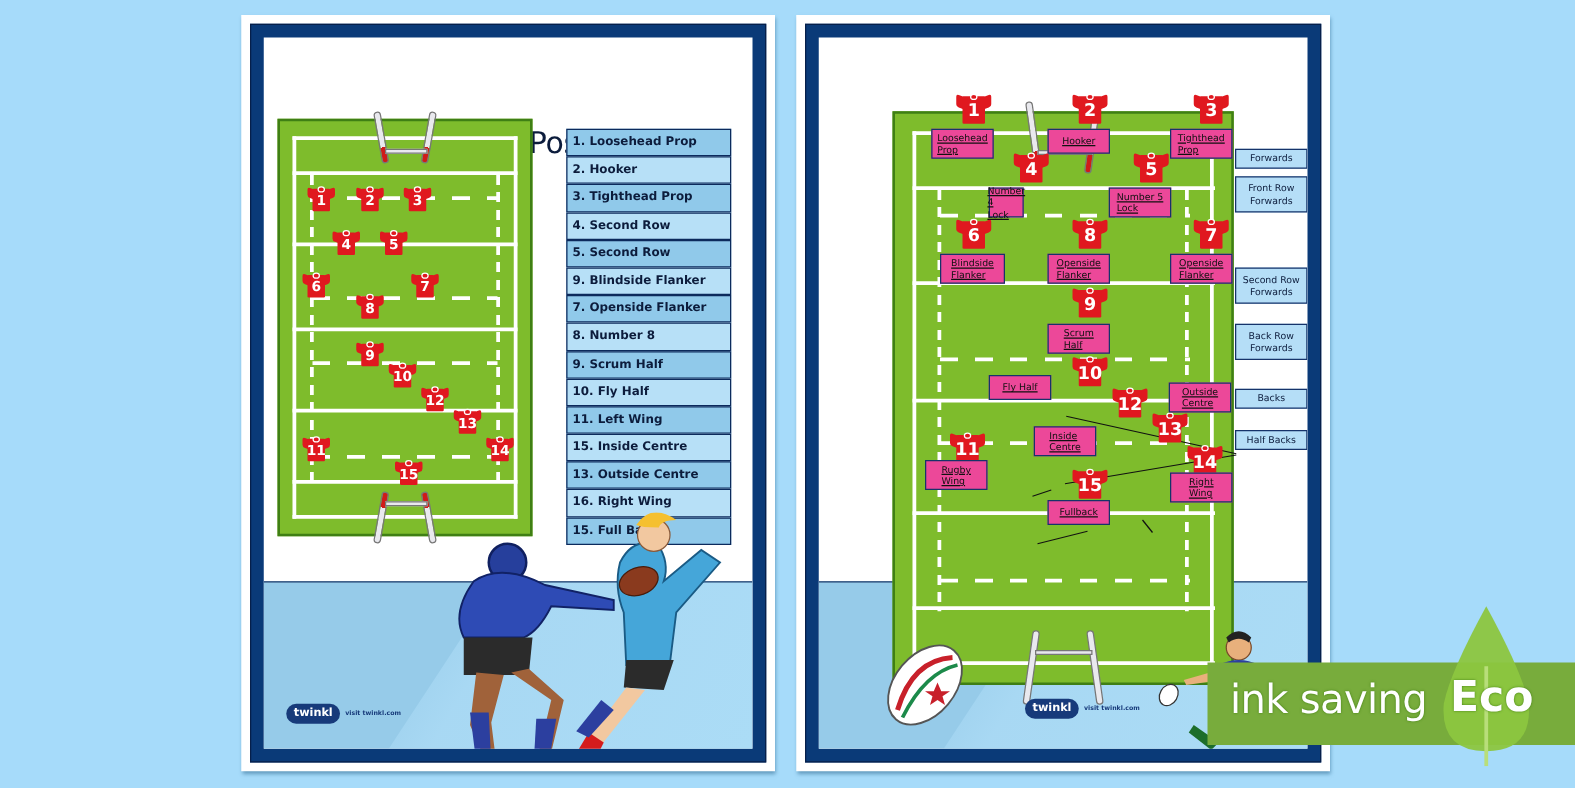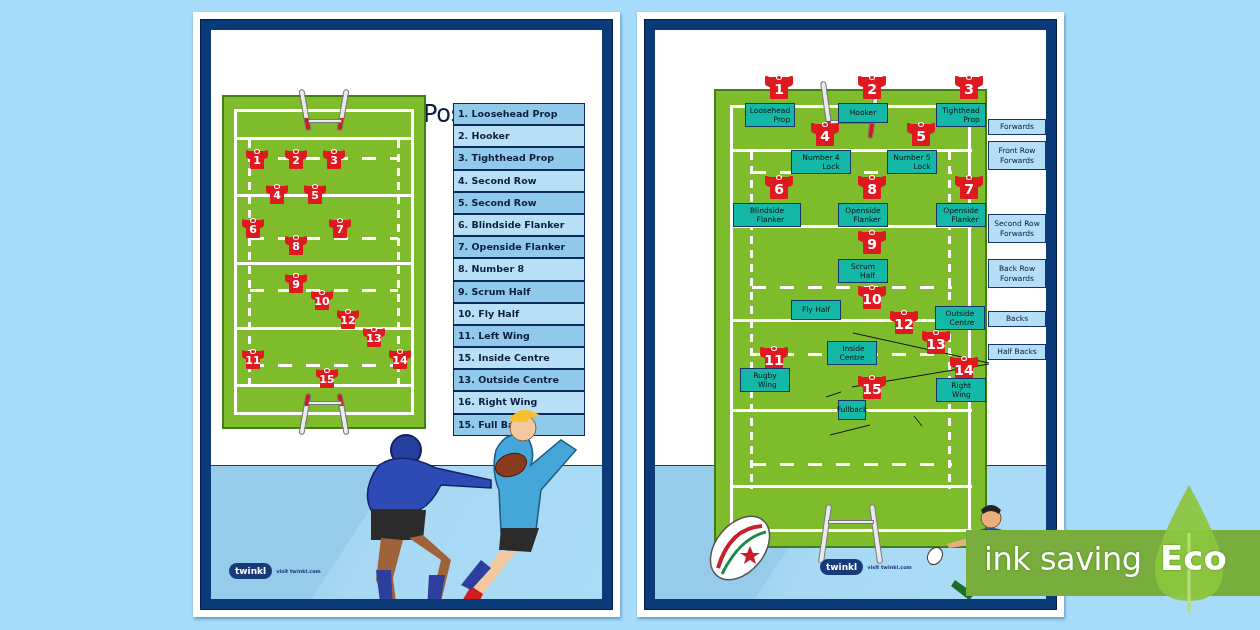--- a/index.html
+++ b/index.html
@@ -39,21 +39,21 @@
   .big .shirt .collar { left: 11px; }
   .big .shirt .num { top: 6px; font-size: 14px; }
 
   
   .poslist { position: absolute; left: 242px; top: 73px; width: 132px; }
   .pos-row { height: 22.2px; border: 1.5px solid #0c2a5c; margin-bottom: 0; font: bold 9.5px "DejaVu Sans", sans-serif; color: #0c1c3c; padding: 4px 12px 0 4px; }
   .pos-row:nth-child(odd) { background: #90c9ea; }
   .pos-row:nth-child(even) { background: #b7e0f7; }
 
   
-  .lbl { position: absolute; background: #14b8a6; border: 1.5px solid #16336a; text-align: right; font: 7.5px/1.25 "DejaVu Sans", sans-serif; color: #111; display: flex; align-items: center; justify-content: center; }
+  .lbl { position: absolute; background: #ec4899; border: 1.5px solid #16336a; text-align: left; font: 7.5px/1.25 "DejaVu Sans", sans-serif; color: #111; display: flex; align-items: center; justify-content: center; text-decoration: underline; }
   .grp { position: absolute; left: 333px; width: 58px; background: #b5def7; border: 1.5px solid #16336a; text-align: center; font: 7.5px/1.3 "DejaVu Sans", sans-serif; color: #0c1c3c; display: flex; align-items: center; justify-content: center; }
 
   .twinkl { position: absolute; display: flex; align-items: center; gap: 4px; }
   .twinkl .logo { background: #173a7a; color: #fff; font: bold 9px "DejaVu Sans", sans-serif; border-radius: 10px; padding: 3px 6px; }
   .twinkl .url { font: bold 5px "DejaVu Sans", sans-serif; color: #173a7a; }
 
   
   .eco { position: absolute; left: 966px; top: 530px; width: 294px; height: 66px; background: #78ac3c; }
   .eco-text { position: absolute; left: 18px; top: 10px; color: #fff; font: 32px "DejaVu Sans", sans-serif; letter-spacing: -0.5px; text-shadow: 0 0 2px #3d7a10; }
   .leaf { position: absolute; left: 1148px; top: 483px; width: 82px; height: 130px; }
@@ -203,21 +203,21 @@
             <div class="num">15</div>
           </div>
         </div>
 
       <div class="poslist">
         <div class="pos-row">1. Loosehead Prop</div>
         <div class="pos-row">2. Hooker</div>
         <div class="pos-row">3. Tighthead Prop</div>
         <div class="pos-row">4. Second Row</div>
         <div class="pos-row">5. Second Row</div>
-        <div class="pos-row">6. Blindside Flanker</div>
+        <div class="pos-row">9. Blindside Flanker</div>
         <div class="pos-row">7. Openside Flanker</div>
         <div class="pos-row">8. Number 8</div>
         <div class="pos-row">9. Scrum Half</div>
         <div class="pos-row">10. Fly Half</div>
         <div class="pos-row">11. Left Wing</div>
         <div class="pos-row">15. Inside Centre</div>
         <div class="pos-row">13. Outside Centre</div>
         <div class="pos-row">16. Right Wing</div>
         <div class="pos-row">15. Full Back</div>
       </div>
@@ -315,39 +315,39 @@
           </div>
           <div class="lbl" style="left: 281px; top: 73px; width: 50px; height: 24px; white-space: pre-line;">Tighthead
 Prop</div>
           <div class="shirt" style="left: 156px; top: 92px;">
             <div class="sl l"></div>
             <div class="sl r"></div>
             <div class="body"></div>
             <div class="collar"></div>
             <div class="num">4</div>
           </div>
-          <div class="lbl" style="left: 136px; top: 120px; width: 60px; height: 24px; white-space: pre-line;">Number 4
+          <div class="lbl" style="left: 136px; top: 120px; width: 28px; height: 24px; white-space: pre-line;">Number 4
 Lock</div>
           <div class="shirt" style="left: 252px; top: 92px;">
             <div class="sl l"></div>
             <div class="sl r"></div>
             <div class="body"></div>
             <div class="collar"></div>
             <div class="num">5</div>
           </div>
           <div class="lbl" style="left: 232px; top: 120px; width: 50px; height: 24px; white-space: pre-line;">Number 5
 Lock</div>
           <div class="shirt" style="left: 110px; top: 145px;">
             <div class="sl l"></div>
             <div class="sl r"></div>
             <div class="body"></div>
             <div class="collar"></div>
             <div class="num">6</div>
           </div>
-          <div class="lbl" style="left: 78px; top: 173px; width: 68px; height: 24px; white-space: pre-line;">Blindside
+          <div class="lbl" style="left: 97px; top: 173px; width: 52px; height: 24px; white-space: pre-line;">Blindside
 Flanker</div>
           <div class="shirt" style="left: 203px; top: 145px;">
             <div class="sl l"></div>
             <div class="sl r"></div>
             <div class="body"></div>
             <div class="collar"></div>
             <div class="num">8</div>
           </div>
           <div class="lbl" style="left: 183px; top: 173px; width: 50px; height: 24px; white-space: pre-line;">Openside
 Flanker</div>
@@ -413,21 +413,21 @@
           </div>
           <div class="lbl" style="left: 281px; top: 348px; width: 50px; height: 24px; white-space: pre-line;">Right
 Wing</div>
           <div class="shirt" style="left: 203px; top: 345px;">
             <div class="sl l"></div>
             <div class="sl r"></div>
             <div class="body"></div>
             <div class="collar"></div>
             <div class="num">15</div>
           </div>
-          <div class="lbl" style="left: 183px; top: 370px; width: 28px; height: 20px; white-space: pre-line;">Fullback</div>
+          <div class="lbl" style="left: 183px; top: 370px; width: 50px; height: 20px; white-space: pre-line;">Fullback</div>
         </div>
 
       <div id="groups">
           <div class="grp" style="top: 89px; height: 16px; white-space: pre-line;">Forwards</div>
           <div class="grp" style="top: 111px; height: 29px; white-space: pre-line;">Front Row
 Forwards</div>
           <div class="grp" style="top: 184px; height: 29px; white-space: pre-line;">Second Row
 Forwards</div>
           <div class="grp" style="top: 229px; height: 29px; white-space: pre-line;">Back Row
 Forwards</div>

